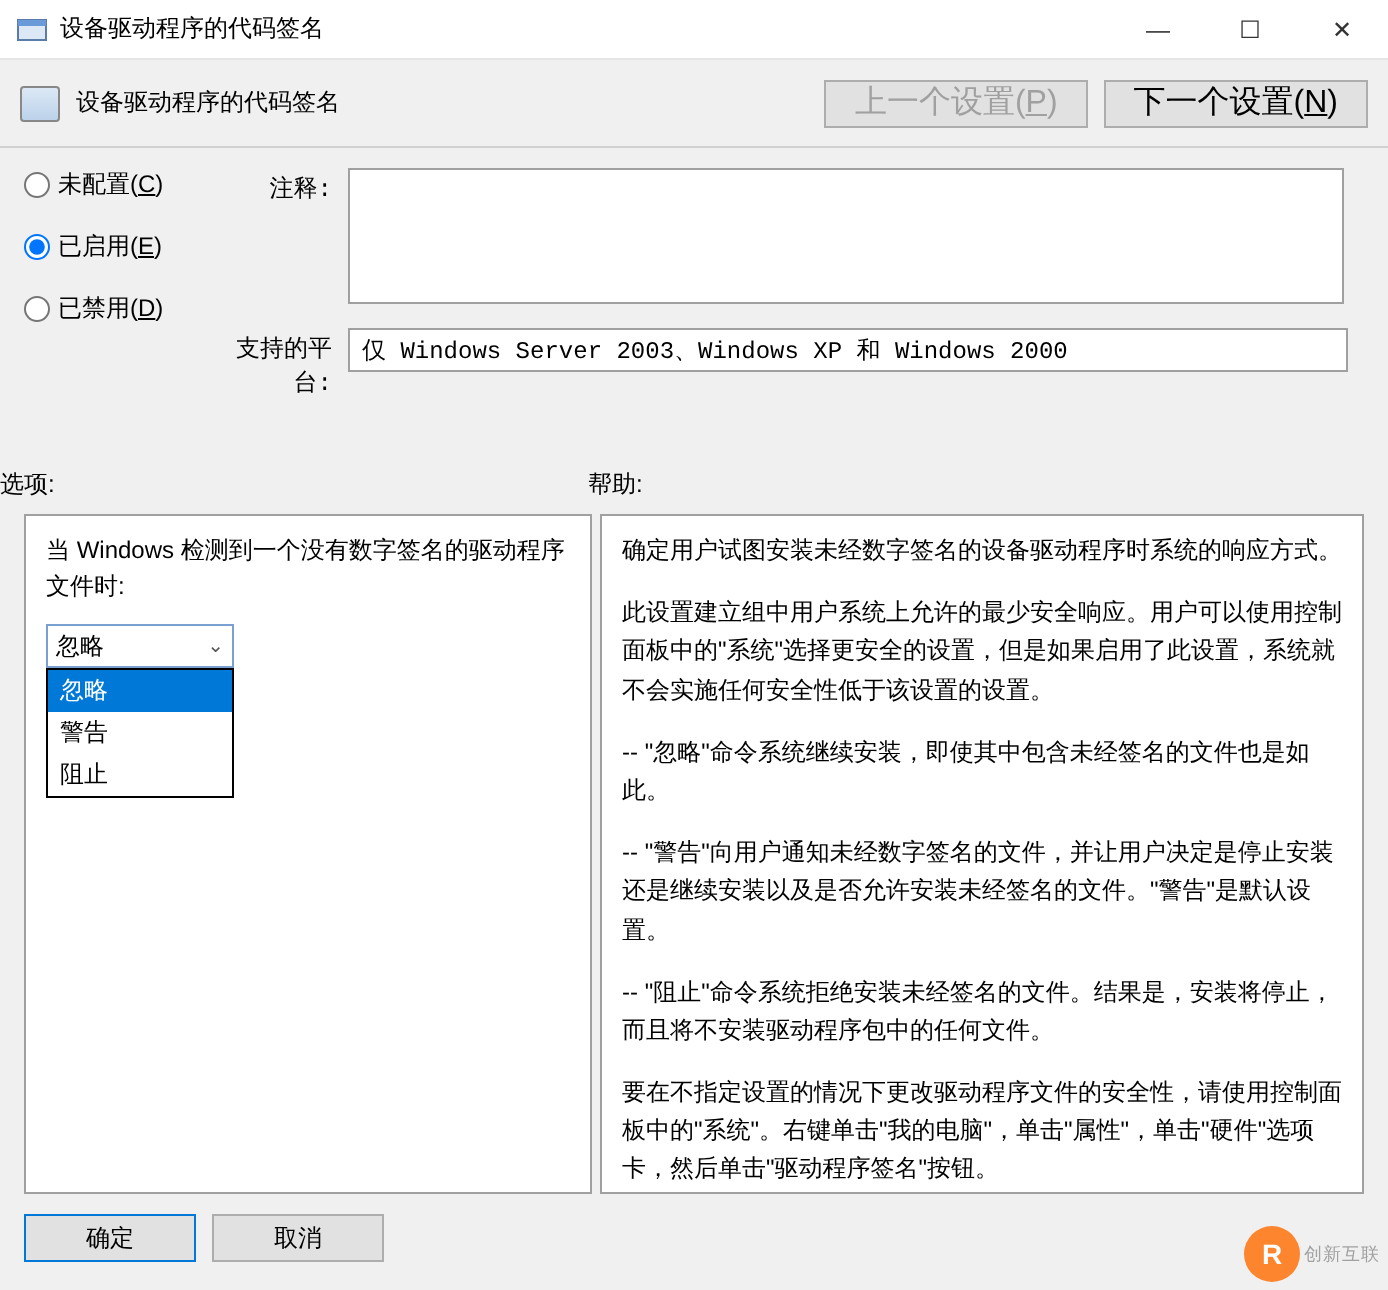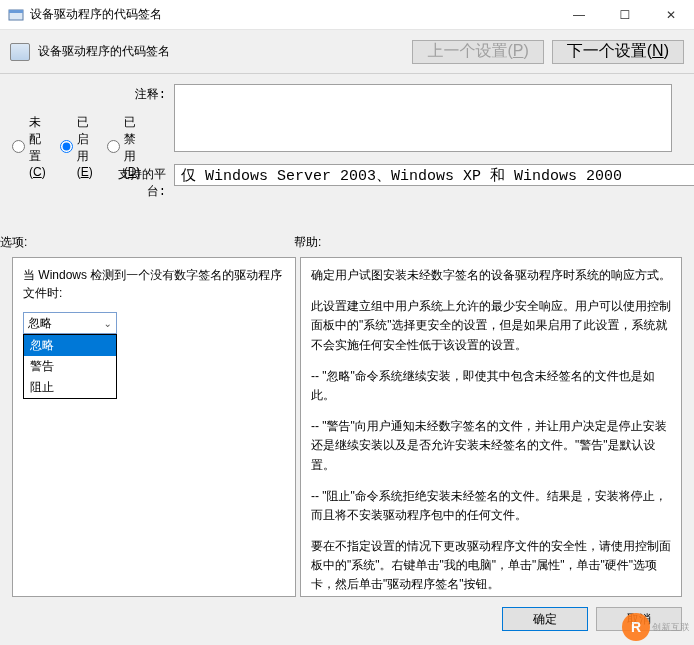--- a/index.html
+++ b/index.html
@@ -55,43 +55,43 @@
       font-size: 16px;
       font-family: inherit;
     }
     .nav-btn.disabled { color: #a0a0a0; }
     .nav-btn u { text-decoration: underline; }
     .policy-row {
       display: flex;
       padding: 10px 12px 2px 12px;
       gap: 12px;
     }
-    .radio-col { width: 84px; display: flex; flex-direction: row; gap: 14px; padding-top: 0;}
+    .radio-col { width: 84px; display: flex; flex-direction: column; gap: 14px; padding-top: 0;}
     .radio-item { display: flex; align-items: center; gap: 4px; }
     .radio-item input[type=radio] { margin: 0; }
     .radio-item label u { text-decoration: underline; }
     .fields-col { flex: 1; }
     .field-row { display: flex; margin-bottom: 8px; font-family: Liberation Mono, monospace; }
     .field-label { width: 66px; text-align: right; padding-right: 8px; padding-top: 2px; }
     .field-box { flex: 1; }
     textarea.comment {
       width: 498px; height: 68px;
       border: 1px solid #a0a0a0;
       background: #fff;
       resize: none;
       font-family: inherit;
       font-size: 12px;
       padding: 2px;
     }
     input.platform {
-      width: 558px; height: 22px;
+      width: 500px; height: 22px;
       border: 1px solid #a0a0a0;
       background: #fff;
       font-family: inherit;
-      font-size: 15px;
+      font-size: 12px;
       padding: 2px 6px;
     }
     .labels-row {
       display: flex;
       padding: 24px 12px 2px 0;
     }
     .opt-label { width: 294px; }
     .help-label { }
     .panels-row {
       display: flex;
@@ -124,21 +124,20 @@
       top: 22px; left: 0;
       width: 94px;
       border: 1px solid #000;
       background: #fff;
       z-index: 10;
     }
     .combo-item { padding: 2px 6px; }
     .combo-item.sel { background: #0078d7; color: #fff; }
     .btn-row {
       display: flex;
-      justify-content: flex-end;
       padding: 10px 12px;
       gap: 8px;
     }
     .dlg-btn {
       width: 86px; height: 24px;
       border: 1px solid #adadad;
       background: #e1e1e1;
       font-size: 12px;
       font-family: inherit;
     }

